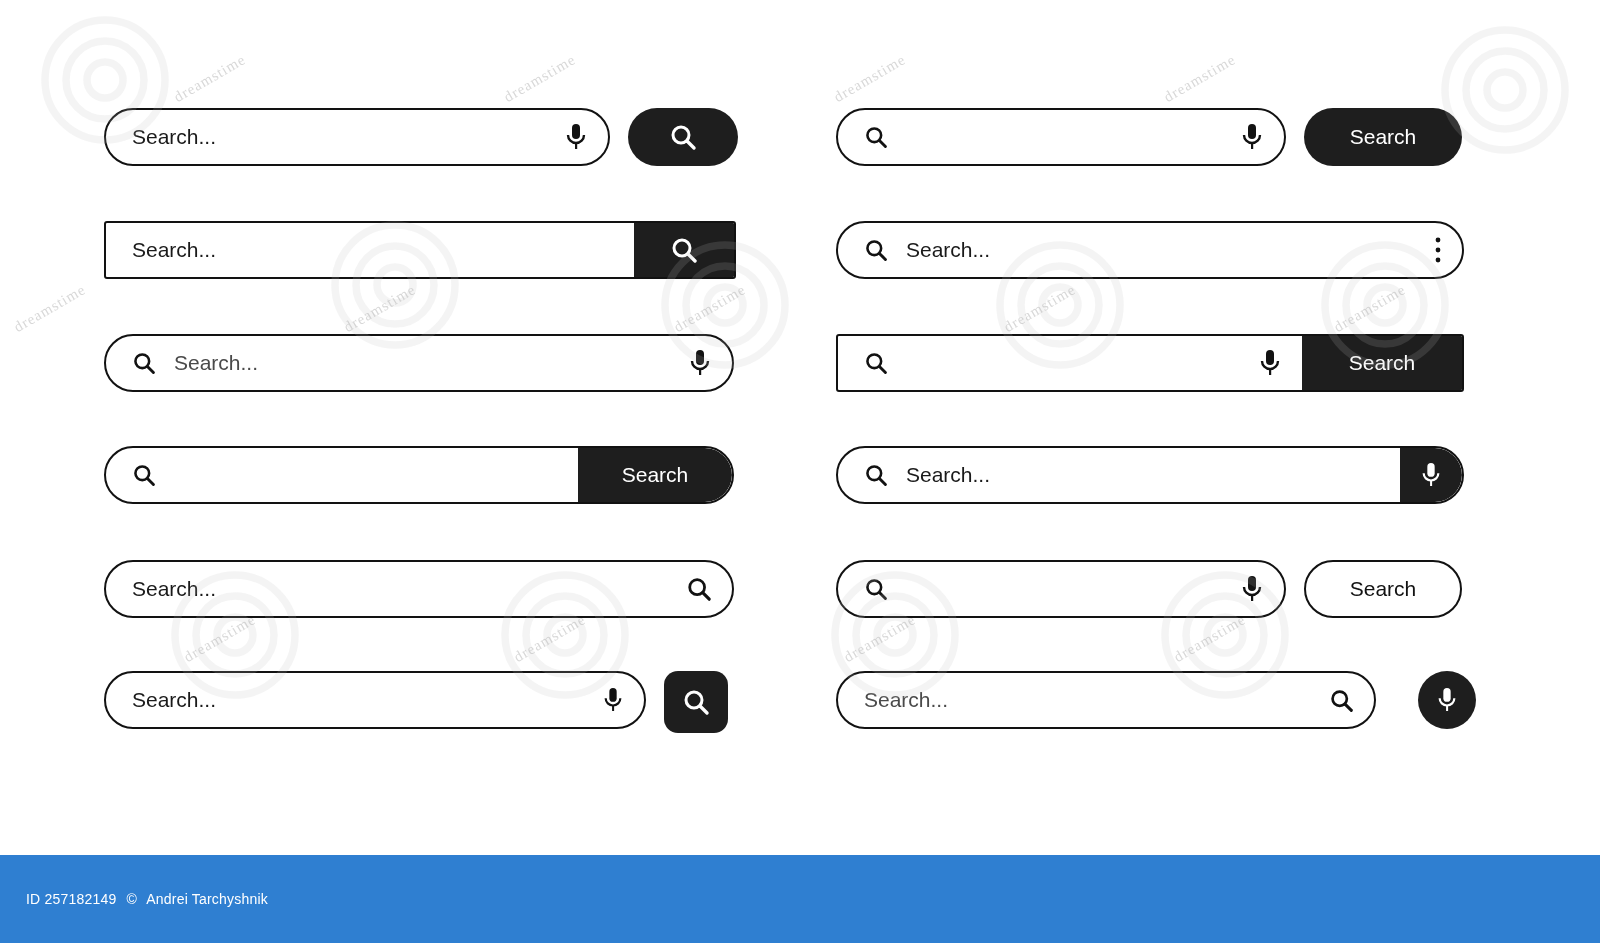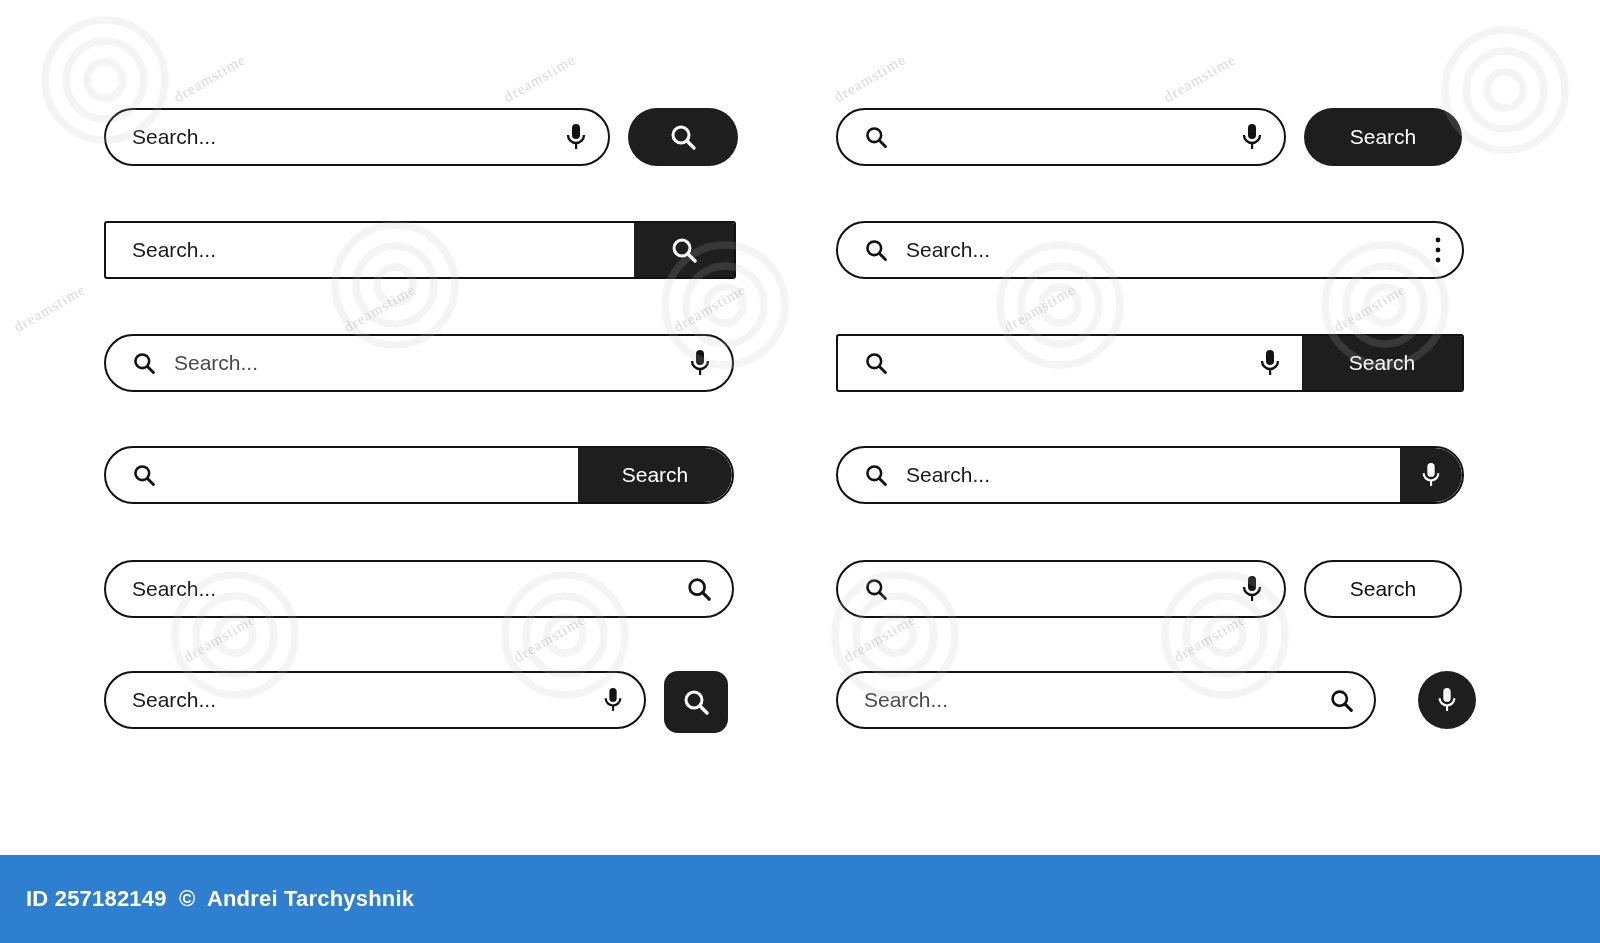--- a/index.html
+++ b/index.html
@@ -185,22 +185,22 @@
     align-items: center;
     gap: 12px;
   }
   .brand-text {
     font-size: 33px;
     font-weight: bold;
     letter-spacing: -0.5px;
     font-family: "Liberation Sans", sans-serif;
   }
   .credit {
-    font-size: 22px;
-    font-weight: bold;
+    font-size: 14px;
+    font-weight: normal;
     letter-spacing: 0.2px;
   }
   .dot-sep { margin: 0 6px; }
 </style>
 </head>
 <body>
 
 <div class="watermark-layer">
 
   <svg class="wm-spiral" style="left:30px; top:5px;" viewBox="0 0 100 100">

